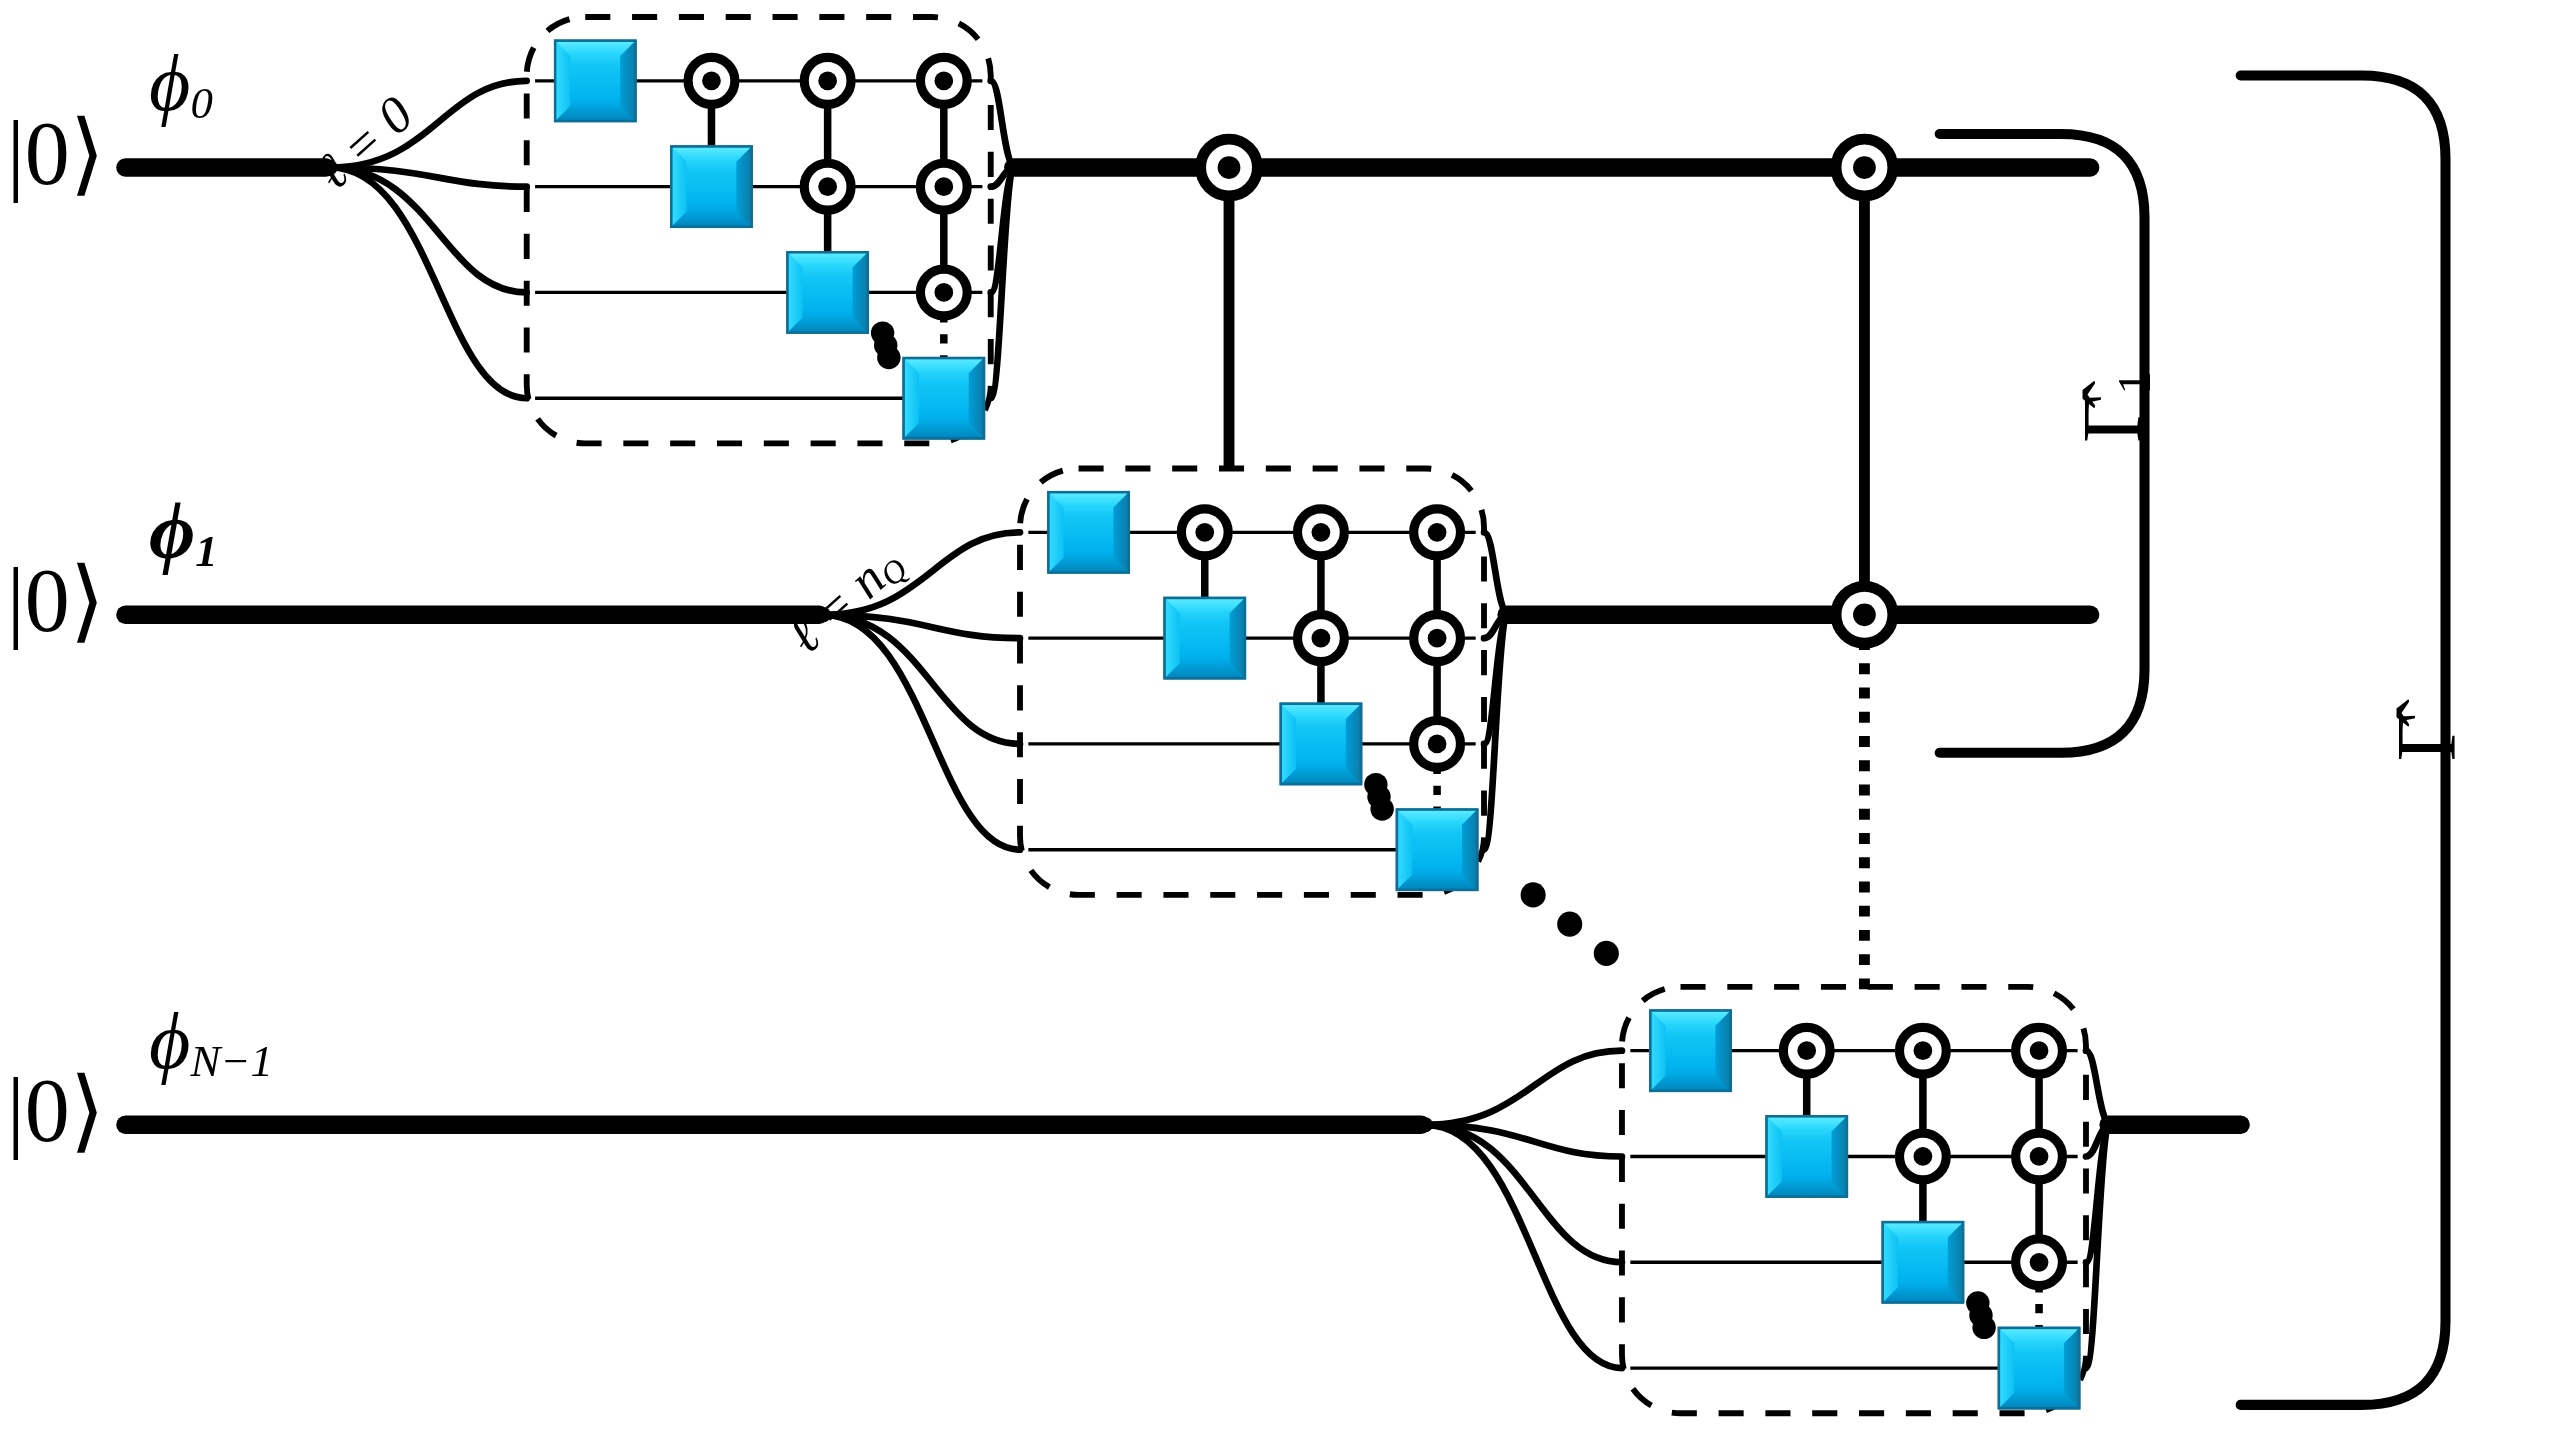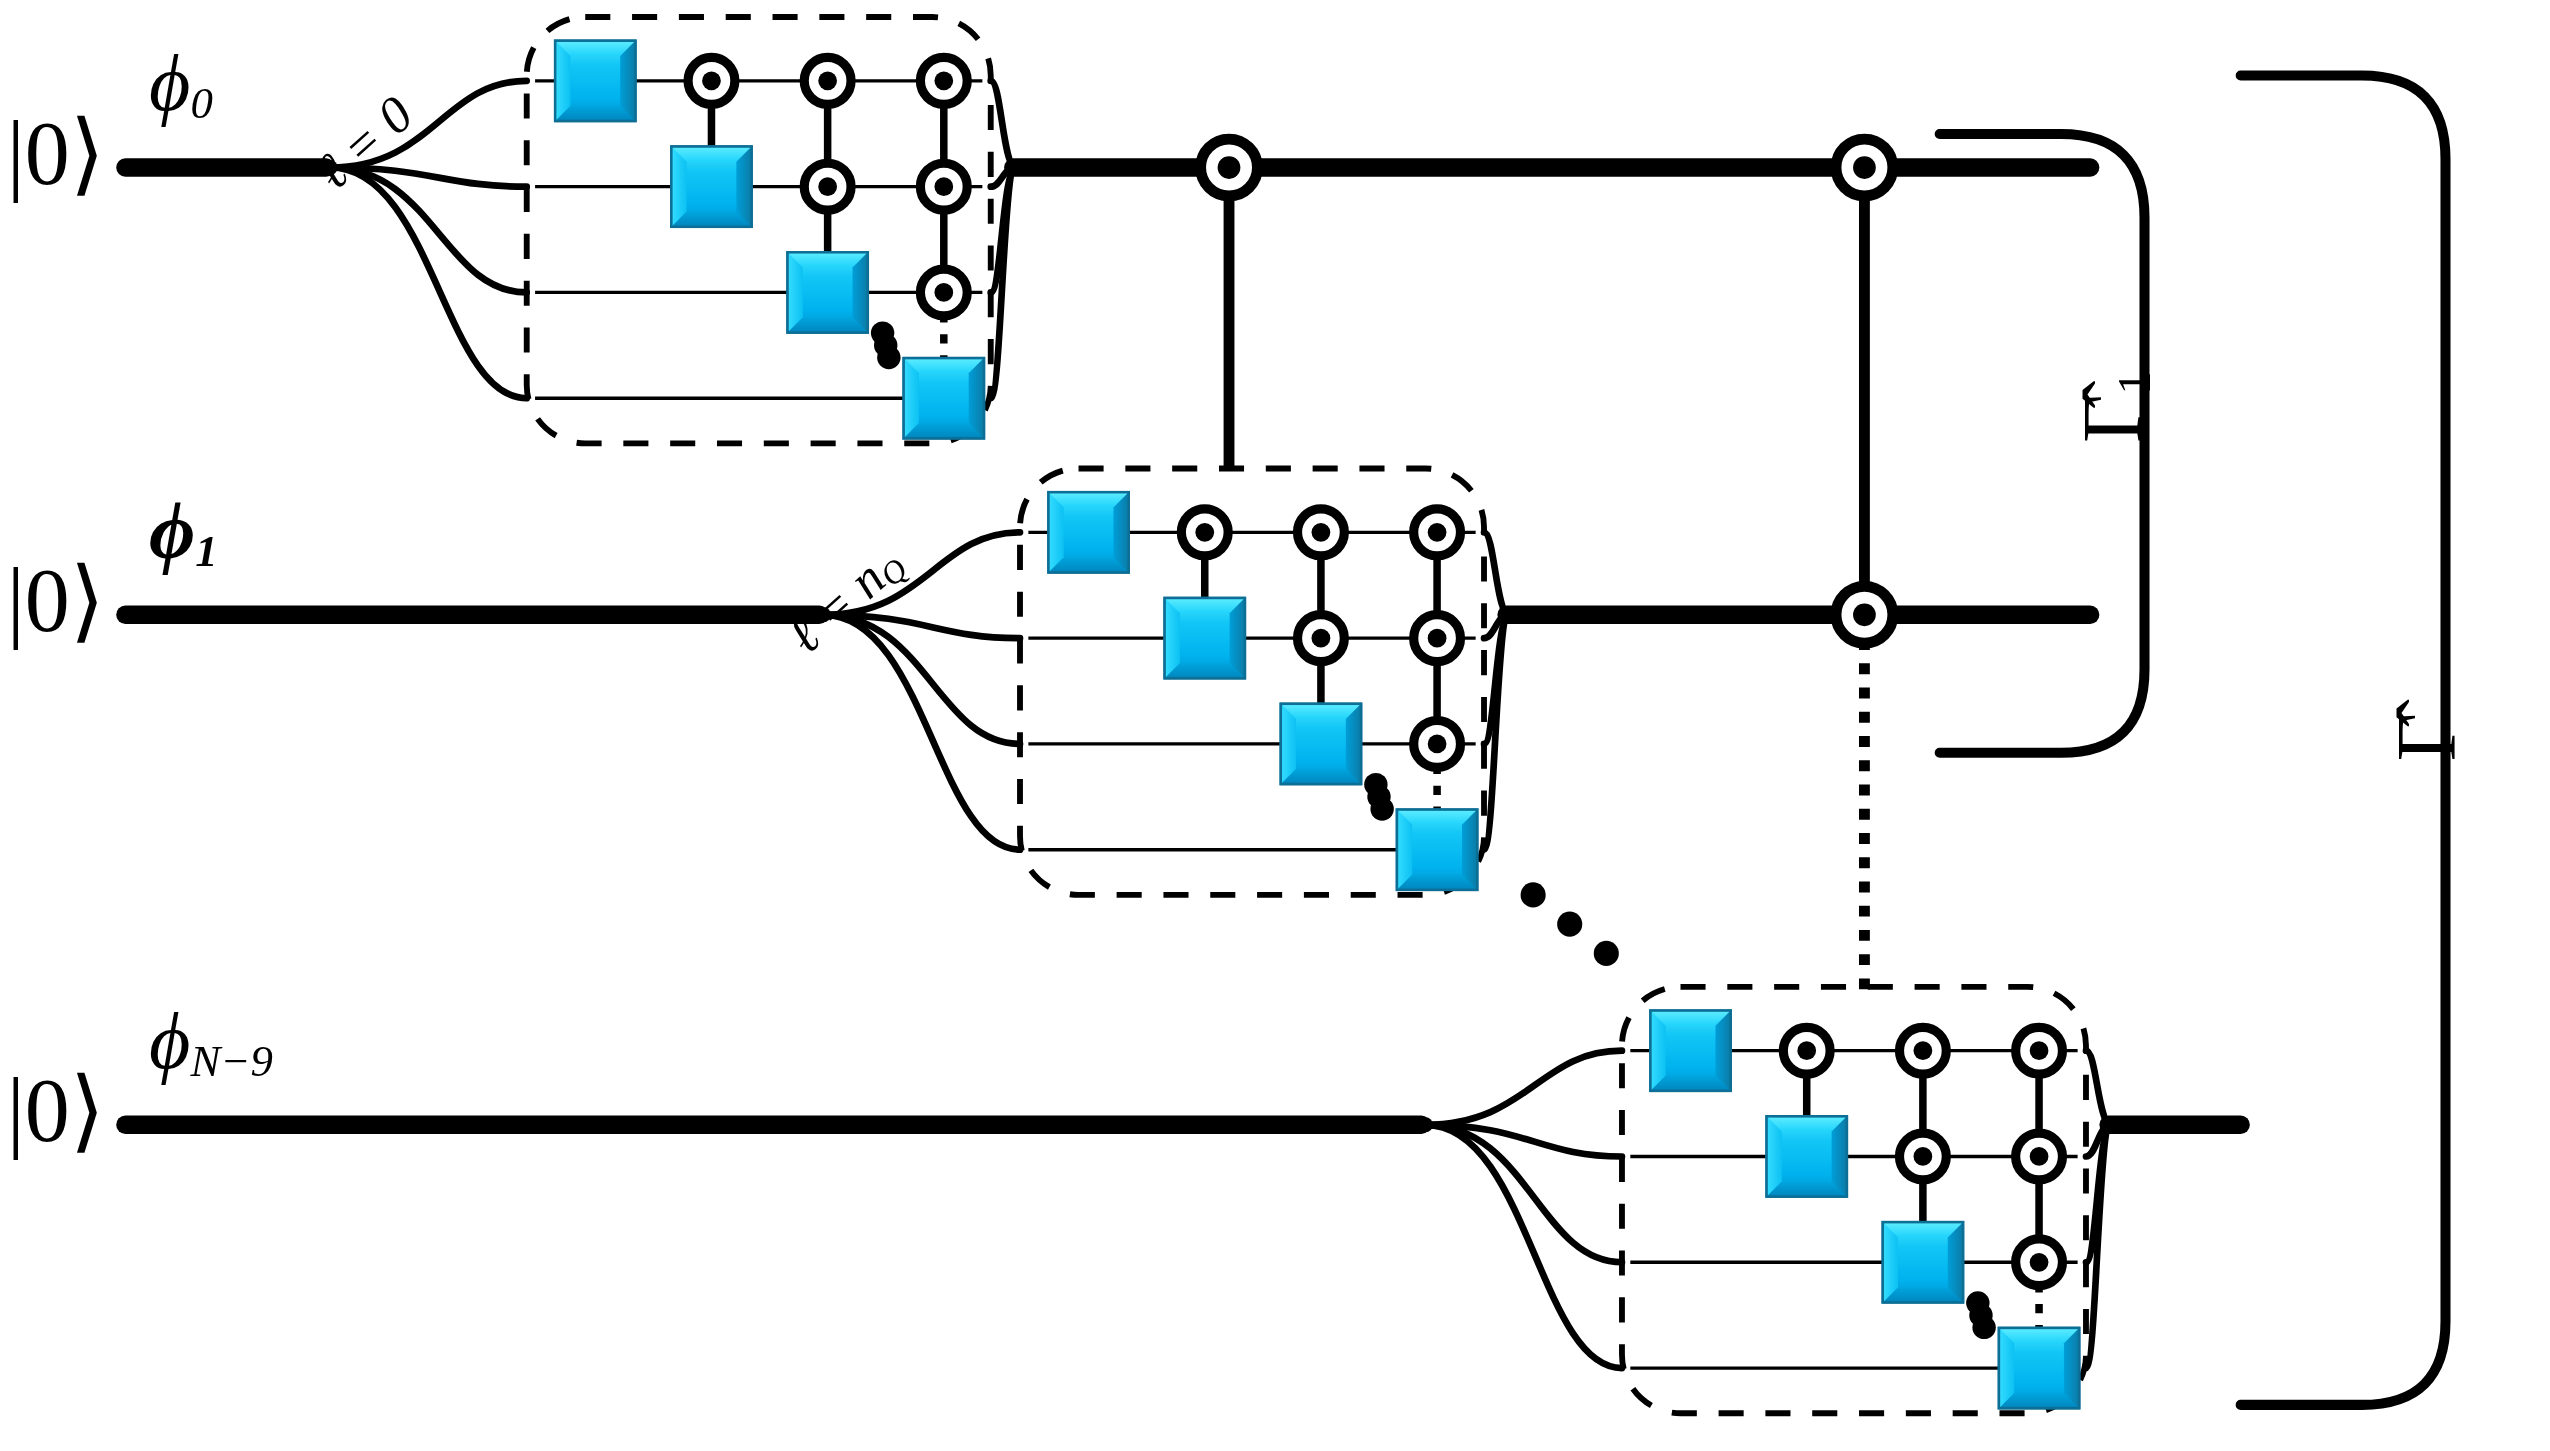--- a/index.html
+++ b/index.html
@@ -328,21 +328,21 @@
     <span>ϕ</span><sub>0</sub>
   </div>
 
   <div class="lbl ket" style="left:6.7px; top:556px;">|0⟩</div>
   <div class="lbl phi" style="left:149px; top:491px;font-weight:bold;">
     <span>ϕ</span><sub>1</sub>
   </div>
 
   <div class="lbl ket" style="left:6.7px; top:1066px;">|0⟩</div>
   <div class="lbl phi" style="left:149px; top:1001px;">
-    <span>ϕ</span><sub>N−9</sub>
+    <span>ϕ</span><sub>N−1</sub>
   </div>
 
   <div class="lbl ellab rot-nw" style="left:343px; top:146px;">
     <span>ℓ = </span><span>0</span><sub></sub>
   </div>
 
   <div class="lbl ellab rot-nw" style="left:815px; top:610px;">
     <span>ℓ = </span><span>n</span><sub>Q</sub>
   </div>
 

